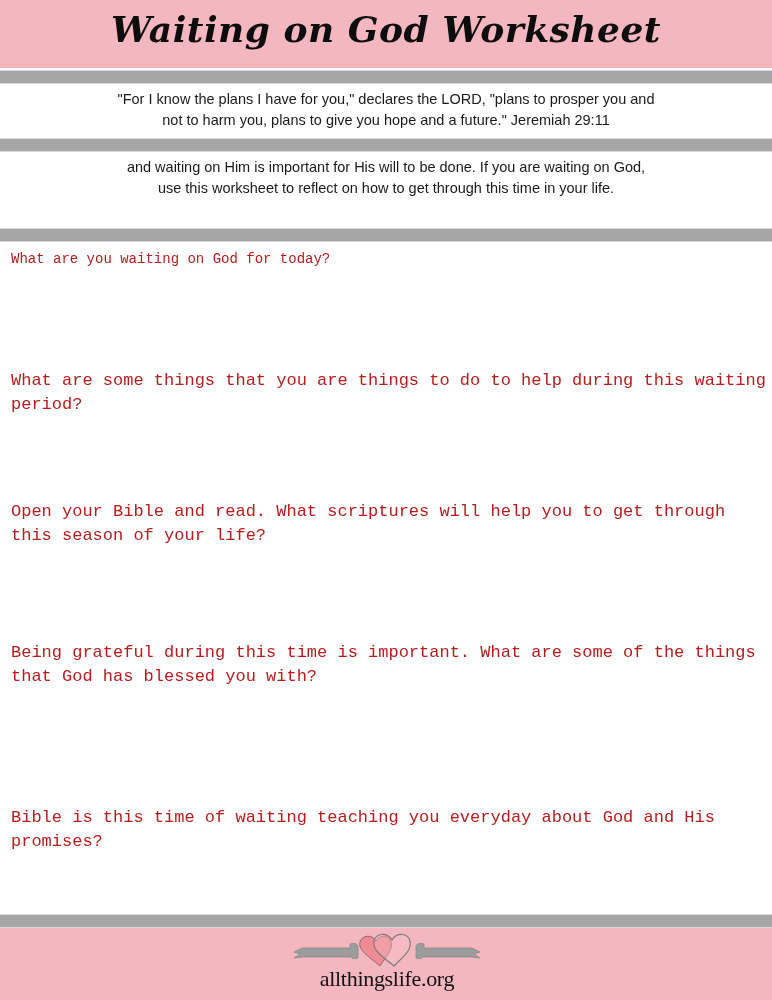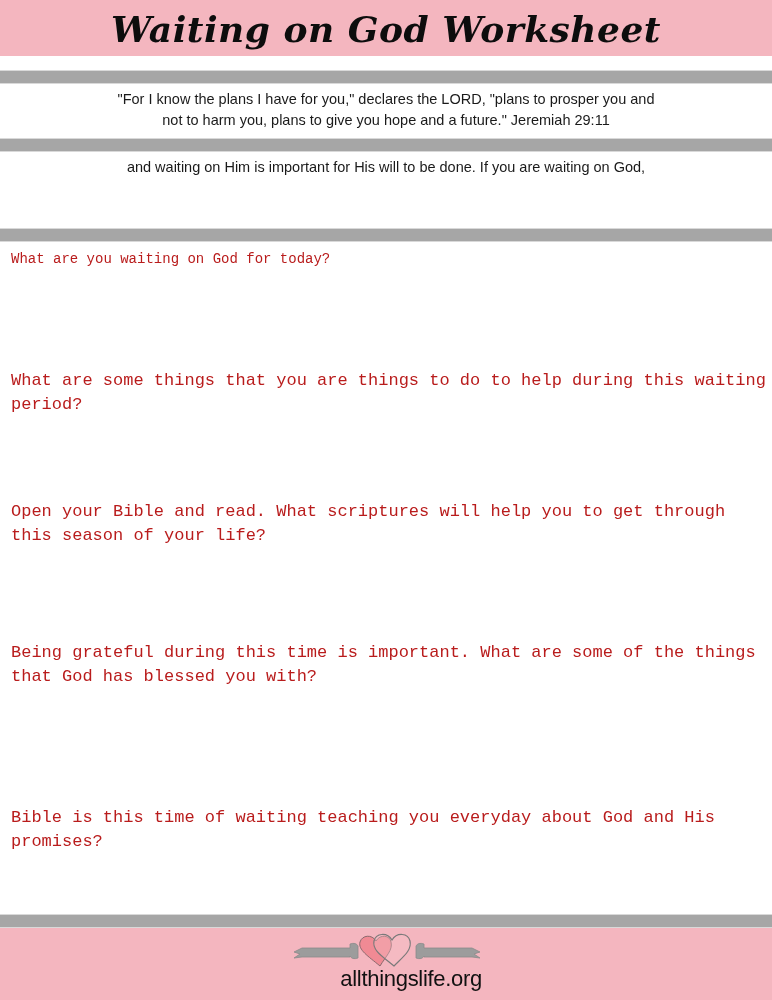--- a/index.html
+++ b/index.html
@@ -23,21 +23,21 @@
     }
     .band-gray {
       position: absolute;
       left: 0;
       width: 772px;
       background: #a6a6a6;
       border-top: 1px solid #d9d9d9;
       border-bottom: 1px solid #d9d9d9;
       box-sizing: border-box;
     }
-    #header { top: 0; height: 56px; }
+    #header { top: 0; height: 68px; }
     #gray1 { top: 70px; height: 14px; }
     #gray2 { top: 138px; height: 14px; }
     #gray3 { top: 228px; height: 14px; }
     #gray4 { top: 914px; height: 14px; }
     #footer { top: 928px; height: 72px; }
 
     .title {
       position: absolute;
       left: 0;
       right: 0;
@@ -83,22 +83,22 @@
       top: 932px;
       width: 190px;
       height: 64px;
     }
     .logo svg { position: absolute; left: 0; top: 0; }
     .logo-text {
       position: absolute;
       left: 0;
       right: 0;
       top: 34px;
-      text-align: right;
-      font-family: Liberation Sans, sans-serif;
+      text-align: center;
+      font-family: Liberation Serif, serif;
       font-size: 22px;
       color: #111111;
       letter-spacing: -0.3px;
     }
   </style>
 </head>
 <body>
 
 <div class="band-pink" id="header">
   <div class="title">Waiting on God Worksheet</div>
@@ -107,20 +107,21 @@
 
 <div class="intro-block" id="verse">
   <div>"For I know the plans I have for you," declares the LORD, "plans to prosper you and</div>
   <div>not to harm you, plans to give you hope and a future." Jeremiah 29:11</div>
 </div>
 
 <div class="band-gray" id="gray2"></div>
 
 <div class="intro-block" id="intro">
   <div>and waiting on Him is important for His will to be done. If you are waiting on God,</div>
+  <div>use this worksheet to reflect on how to get through this time in your life.</div>
 </div>
 
 <div class="band-gray" id="gray3"></div>
 
 <div class="question" id="q1">What are you waiting on God for today?</div>
 <div class="question" id="q2">What are some things that you are things to do to help during this waiting period?</div>
 <div class="question" id="q3">Open your Bible and read. What scriptures will help you to get through this season of your life?</div>
 <div class="question" id="q4">Being grateful during this time is important. What are some of the things that God has blessed you with?</div>
 <div class="question" id="q5">Bible is this time of waiting teaching you everyday about God and His promises?</div>
 

